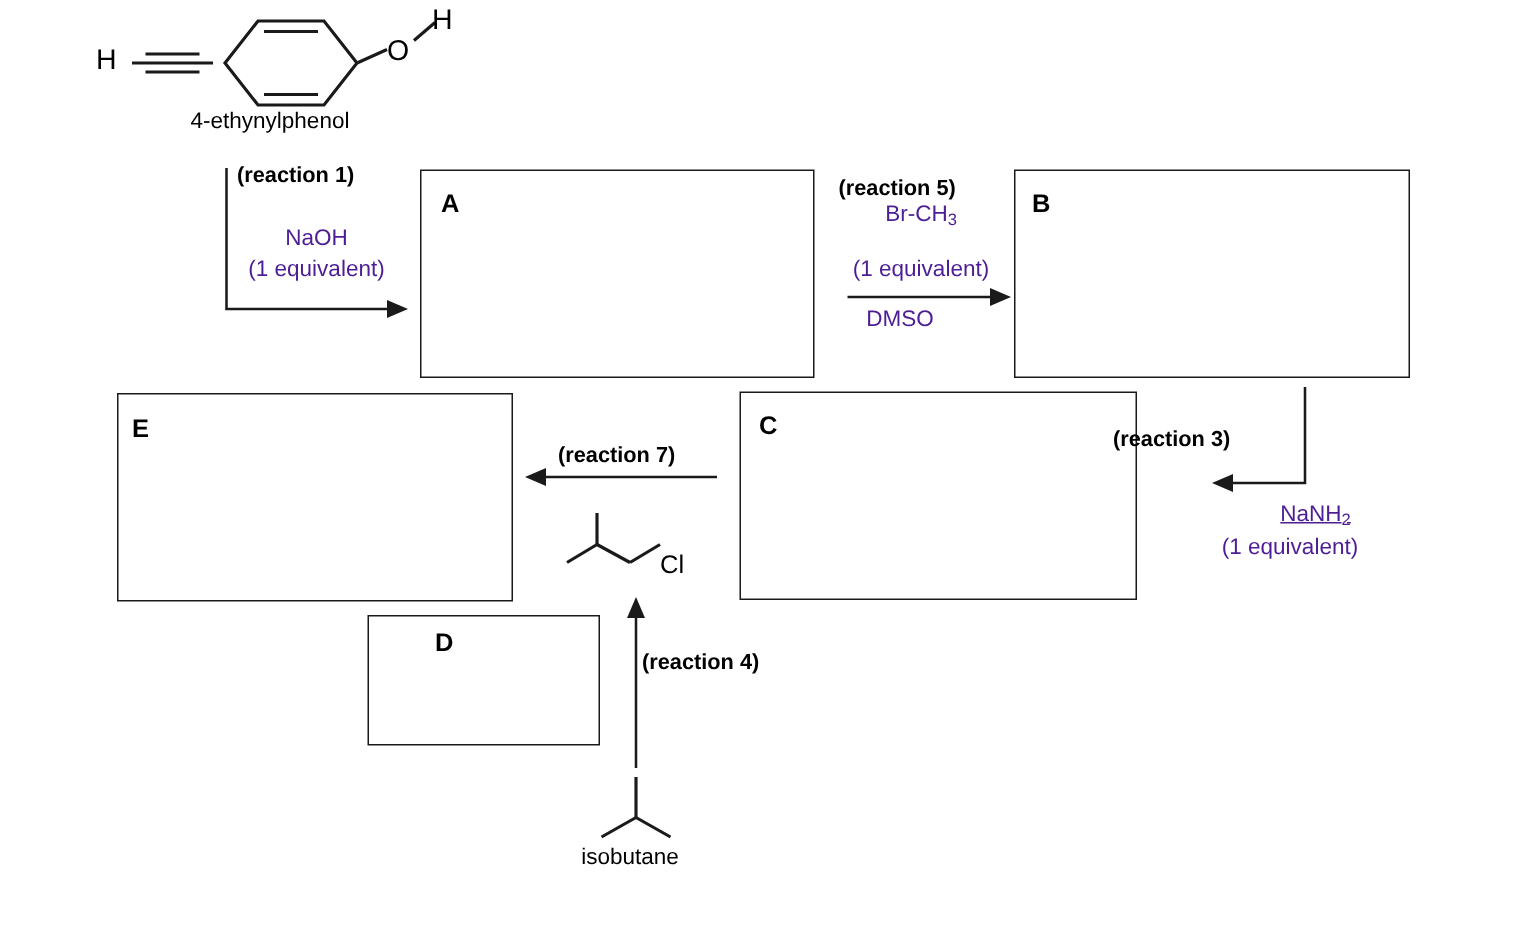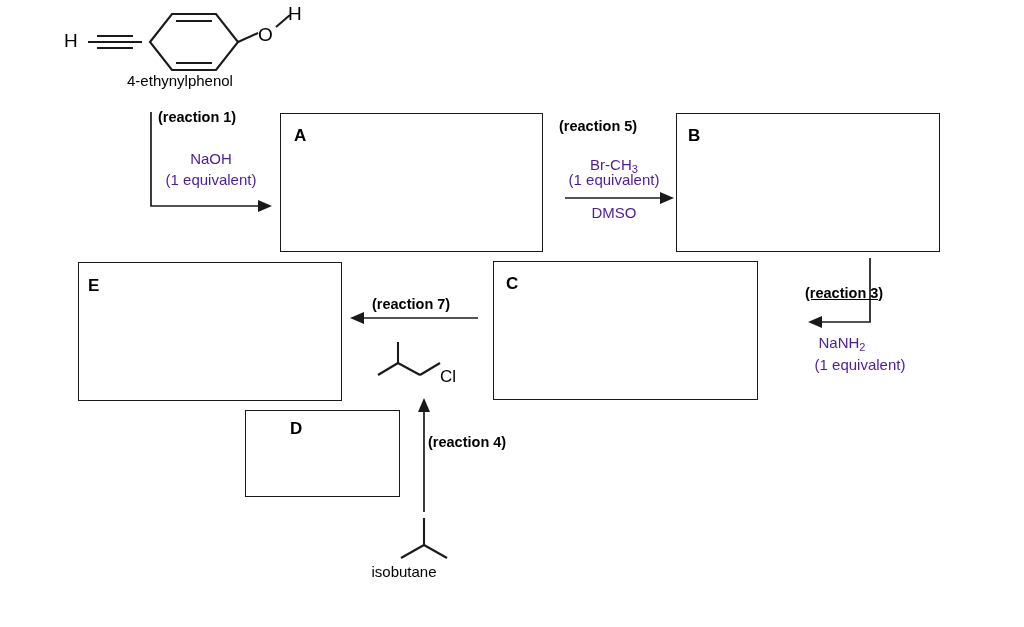--- a/index.html
+++ b/index.html
@@ -139,21 +139,21 @@
   </svg>
 
   <div class="atomlbl" style="left:64px; top:31px;">H</div>
   <div class="atomlbl" style="left:258px; top:25px;">O</div>
   <div class="atomlbl" style="left:288px; top:4px;">H</div>
 
   <div class="caption" style="left:90px; top:72px; width:180px;">4-ethynylphenol</div>
 
   <div class="atomlbl" style="left:440px; top:368px; font-size:17px;">Cl</div>
 
-  <div class="caption" style="left:334px; top:563px; width:140px;">isobutane</div>
+  <div class="caption" style="left:350px; top:563px; width:140px;">isobutane</div>
 
   <div class="ansbox" style="left:280px; top:113px; width:263px; height:139px;">
     <div class="ansbox-label" style="left:13px; top:13px;">A</div>
   </div>
 
   <div class="ansbox" style="left:676px; top:113px; width:264px; height:139px;">
     <div class="ansbox-label" style="left:11px; top:13px;">B</div>
   </div>
 
   <div class="ansbox" style="left:493px; top:261px; width:265px; height:139px;">
@@ -166,25 +166,25 @@
 
   <div class="ansbox" style="left:78px; top:262px; width:264px; height:139px;">
     <div class="ansbox-label" style="left:9px; top:14px;">E</div>
   </div>
 
   <div class="rxn-label" style="left:158px; top:109px;">(reaction 1)</div>
   <div class="reagent" style="left:156px; top:150px; width:110px;">NaOH</div>
   <div class="reagent" style="left:146px; top:171px; width:130px;">(1 equivalent)</div>
 
   <div class="rxn-label" style="left:559px; top:118px;">(reaction 5)</div>
-  <div class="reagent" style="left:555px; top:156px; width:118px;">Br-CH<sub>3</sub></div>
+  <div class="reagent" style="left:555px; top:134px; width:118px;">Br-CH<sub>3</sub></div>
   <div class="reagent" style="left:549px; top:171px; width:130px;">(1 equivalent)</div>
-  <div class="reagent" style="left:555px; top:204px; width:118px;">DMSO</div>
+  <div class="reagent" style="left:541px; top:204px; width:118px;">DMSO</div>
 
-  <div class="rxn-label" style="left:805px; top:285px;text-decoration:underline;">(reaction 3)</div>
-  <div class="reagent" style="left:782px; top:334px; width:120px;">NaNH<sub>2</sub></div>
+  <div class="rxn-label" style="left:742px; top:285px;">(reaction 3)</div>
+  <div class="reagent" style="left:817px; top:334px; width:120px;text-decoration:underline;">NaNH<sub>2</sub></div>
   <div class="reagent" style="left:795px; top:356px; width:130px;">(1 equivalent)</div>
 
   <div class="rxn-label" style="left:428px; top:434px;">(reaction 4)</div>
 
   <div class="rxn-label" style="left:372px; top:296px;">(reaction 7)</div>
 
 </div>
 
 </body></html>

